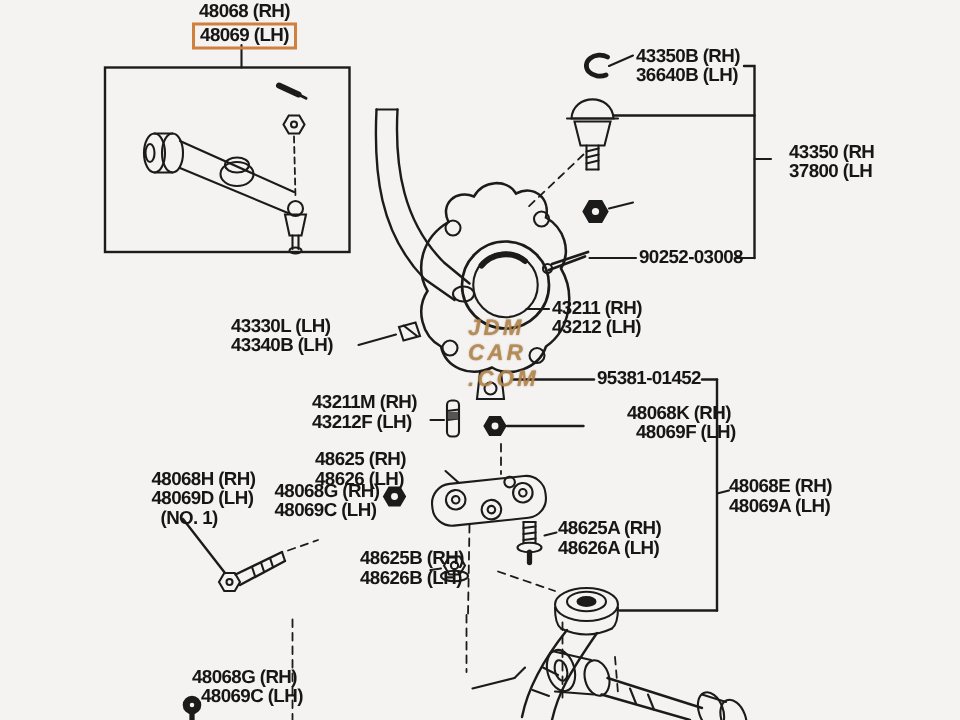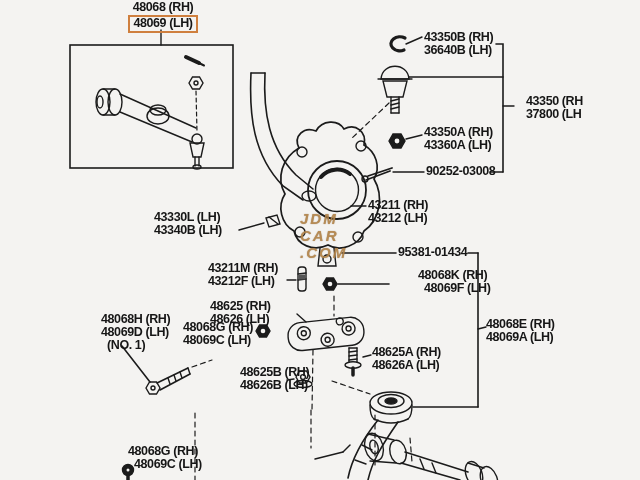--- a/index.html
+++ b/index.html
@@ -229,62 +229,58 @@
       <line x1="334" y1="296" x2="334" y2="316"></line>
       <line x1="313" y1="350" x2="312" y2="410"></line>
       <line x1="311" y1="410" x2="311" y2="448"></line>
       <line x1="195" y1="413" x2="195" y2="480"></line>
       <line x1="332" y1="381" x2="370" y2="394"></line>
       <line x1="375" y1="415" x2="375" y2="468"></line>
       <line x1="410" y1="438" x2="412" y2="462"></line>
     </g>
   </svg>
 
-  <div class="wm" style="left:300px; top:210px;">
+  <div class="wm" style="left:312px; top:210px;">
     <span class="ln" style="display:block;">JDM</span>
     <span class="ln" style="display:block;">CAR</span>
     <span class="ln" style="display:block;">.COM</span>
   </div>
 
   <div class="lbl center" style="left:116px; top:1px; width:94px;">
     <span class="ln">48068 (RH)</span>
     <span class="hlbox"><span>48069 (LH)</span></span>
   </div>
 
   <div class="lbl" style="left:424px; top:31px;">
     <span class="ln">43350B (RH)</span>
     <span class="ln">36640B (LH)</span>
   </div>
 
   <div class="lbl" style="left:526px; top:95px;">
     <span class="ln">43350 (RH</span>
     <span class="ln">37800 (LH</span>
   </div>
 
-  <div class="lbl" style="left:424px; top:126px;">
-    <span class="ln">43350A (RH)</span>
-    <span class="ln">43360A (LH)</span>
-  </div>
 
   <div class="lbl" style="left:426px; top:165px;">
     <span class="ln">90252-03008</span>
   </div>
 
   <div class="lbl" style="left:154px; top:211px;">
     <span class="ln">43330L (LH)</span>
     <span class="ln">43340B (LH)</span>
   </div>
 
   <div class="lbl" style="left:368px; top:199px;">
     <span class="ln">43211 (RH)</span>
     <span class="ln">43212 (LH)</span>
   </div>
 
   <div class="lbl" style="left:398px; top:246px;">
-    <span class="ln">95381-01434</span>
+    <span class="ln">95381-01452</span>
   </div>
 
   <div class="lbl" style="left:208px; top:262px;">
     <span class="ln">43211M (RH)</span>
     <span class="ln">43212F (LH)</span>
   </div>
 
   <div class="lbl" style="left:391px; top:269px;margin-left:27px;">
     <span class="ln">48068K (RH)</span>
     <span class="ln indent">48069F (LH)</span>

